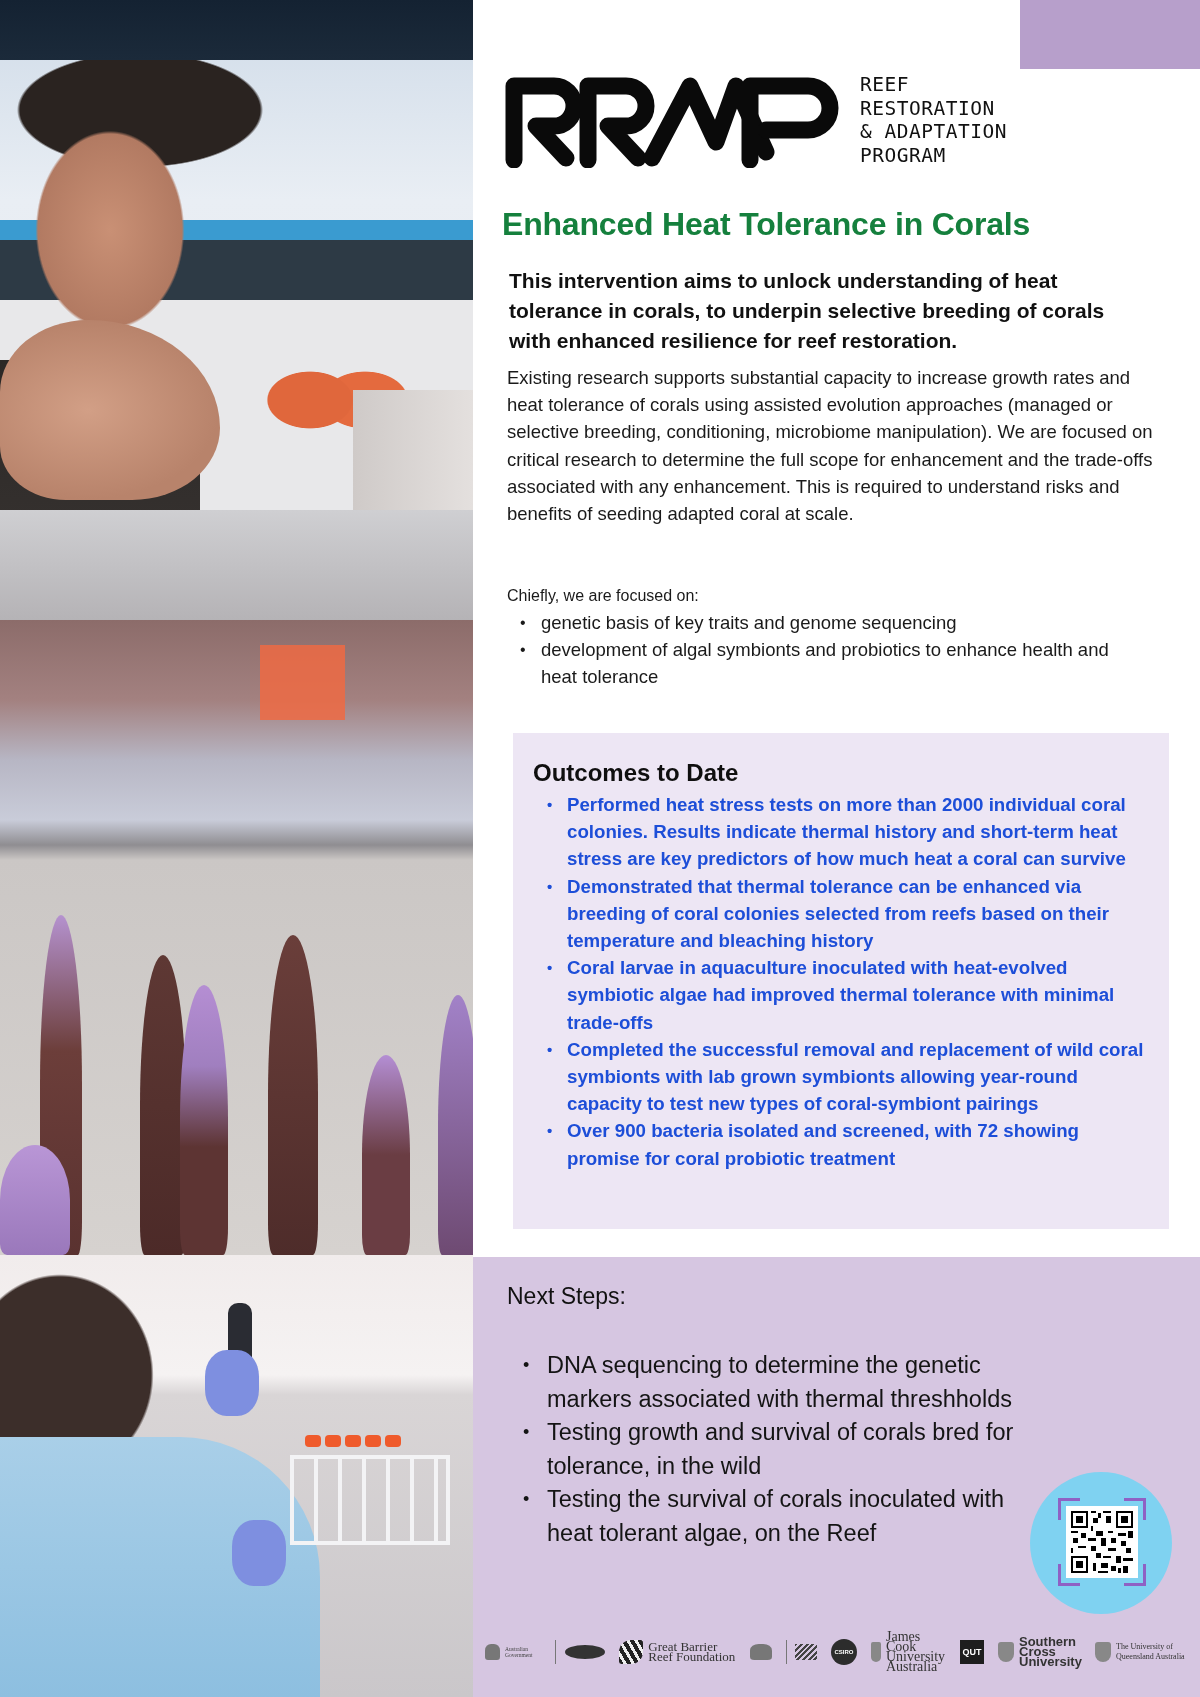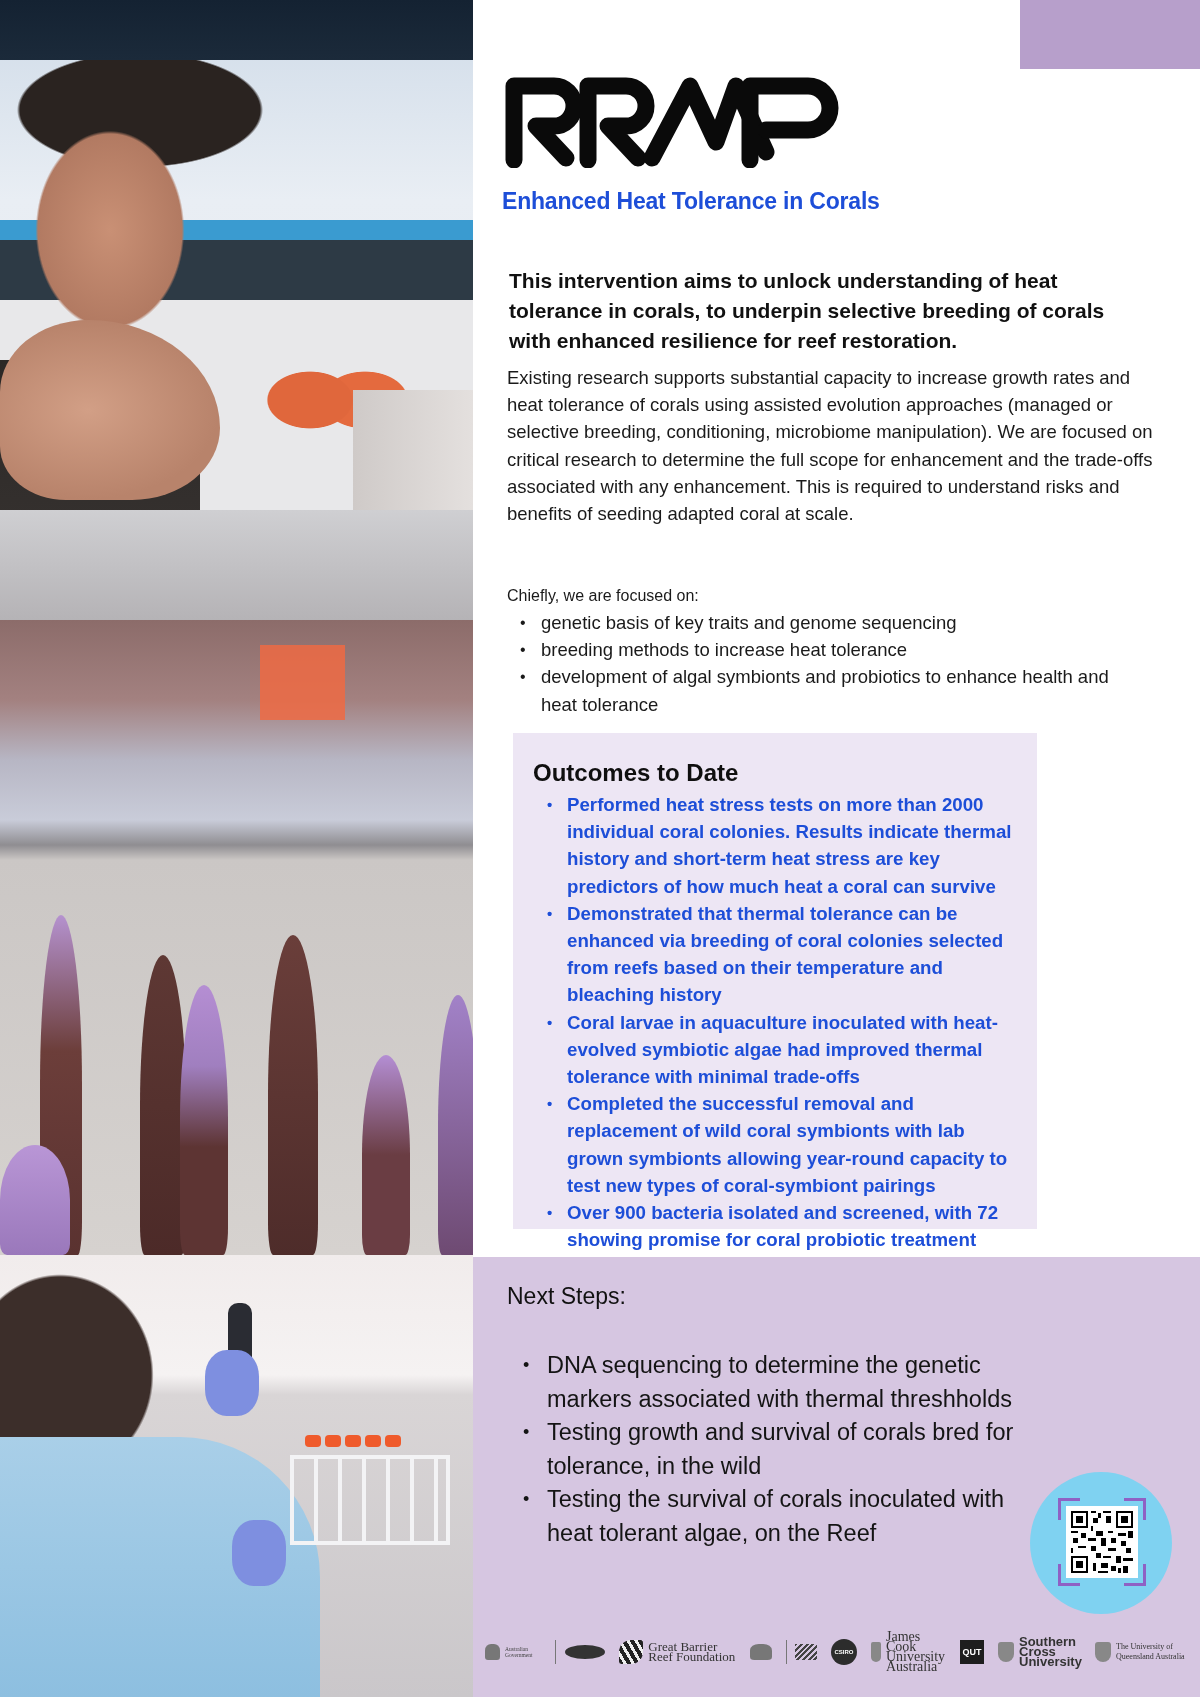--- a/index.html
+++ b/index.html
@@ -43,29 +43,29 @@
     .photo-bottom .glove { position: absolute; width: 54px; height: 66px; background: #7e8fe0; border-radius: 40%; }
 
     
     .corner-block { position: absolute; top: 0; right: 0; width: 180px; height: 69px; background: #b79fcb; }
 
     .logo { position: absolute; left: 504px; top: 72px; display: flex; align-items: center; }
     .logo-mark { width: 340px; height: 96px; }
     .logo-text { margin-left: 16px; font-family: "DejaVu Sans Mono", monospace; font-size: 19.5px; line-height: 23.5px; letter-spacing: 0.5px; color: #111; }
     .logo-text span { display: block; }
 
-    .title { position: absolute; left: 502px; top: 188px; font-size: 23px; font-weight: 700; color: #1d4ed8; letter-spacing: -0.2px; }
+    .title { position: absolute; left: 502px; top: 206px; font-size: 32px; font-weight: 700; color: #15803d; letter-spacing: -0.2px; }
     .lead { position: absolute; left: 509px; top: 266px; width: 640px; font-size: 21px; line-height: 30px; font-weight: 700; color: #111; }
     .body-text { position: absolute; left: 507px; top: 364px; width: 660px; font-size: 18.5px; line-height: 27.2px; color: #1a1a1a; }
     .focus-intro { position: absolute; left: 507px; top: 582px; font-size: 16px; line-height: 27.2px; color: #1a1a1a; }
     .focus-list { position: absolute; left: 507px; top: 609px; width: 640px; list-style: none; font-size: 18.5px; line-height: 27.2px; color: #1a1a1a; }
     .focus-list li { position: relative; padding-left: 34px; }
     .focus-list li::before { content: "•"; position: absolute; left: 13px; font-size: 16px; }
 
-    .outcomes { position: absolute; left: 513px; top: 733px; width: 524px; height: 496px; background: #ede6f4; padding: 26px 18px 0 20px; }
+    .outcomes { position: absolute; left: 513px; top: 733px; width: 656px; height: 496px; background: #ede6f4; padding: 26px 18px 0 20px; }
     .outcomes h2 { font-size: 24px; font-weight: 700; color: #0f0f0f; margin-bottom: 4px; }
     .outcomes ul { list-style: none; }
     .outcomes li { position: relative; padding-left: 34px; font-size: 18.7px; line-height: 27.2px; font-weight: 700; color: #1d4ed8; }
     .outcomes li::before { content: "•"; position: absolute; left: 14px; font-size: 15px; }
 
     .next-panel { position: absolute; left: 473px; top: 1257px; width: 727px; height: 440px; background: #d6c6e1; }
     .next-title { position: absolute; left: 34px; top: 26px; font-size: 23px; color: #111; }
     .next-list { position: absolute; left: 34px; top: 92px; width: 520px; list-style: none; }
     .next-list li { position: relative; padding-left: 40px; font-size: 23.5px; line-height: 33.5px; color: #141414; }
     .next-list li::before { content: "•"; position: absolute; left: 16px; font-size: 18px; }
@@ -129,29 +129,34 @@
 
 <div class="logo">
   <svg class="logo-mark" viewBox="0 0 340 96">
     <g fill="none" stroke="#0a0a0a" stroke-width="17" stroke-linecap="round" stroke-linejoin="round">
       <path d="M10 88 V14 H50 a20 20 0 0 1 0 40 H32 L62 86"></path>
       <path d="M84 88 V14 H122 a20 20 0 0 1 0 40 H104 L134 86"></path>
       <path d="M148 86 L186 14 L212 70 L232 14 L262 80"></path>
       <path d="M246 88 V14 H304 a22 22 0 0 1 0 44 H262"></path>
     </g>
   </svg>
+  <div class="logo-text">
+    <span>REEF</span>
+    <span>RESTORATION</span>
+    <span>&amp; ADAPTATION</span>
+    <span>PROGRAM</span>
+  </div>
 </div>
 
 <h1 class="title">Enhanced Heat Tolerance in Corals</h1>
 <p class="lead">This intervention aims to unlock understanding of heat tolerance in corals, to underpin selective breeding of corals with enhanced resilience for reef restoration.</p>
 <p class="body-text">Existing research supports substantial capacity to increase growth rates and heat tolerance of corals using assisted evolution approaches (managed or selective breeding, conditioning, microbiome manipulation). We are focused on critical research to determine the full scope for enhancement and the trade-offs associated with any enhancement. This is required to understand risks and benefits of seeding adapted coral at scale.</p>
 <p class="focus-intro">Chiefly, we are focused on:</p>
 <ul class="focus-list">
   <li>genetic basis of key traits and genome sequencing</li>
-  <li>breeding methods to increase heat tolerance</li>
   <li>development of algal symbionts and probiotics to enhance health and heat tolerance</li>
 </ul>
 
 <section class="outcomes">
   <h2>Outcomes to Date</h2>
   <ul>
     <li>Performed heat stress tests on more than 2000 individual coral colonies. Results indicate thermal history and short-term heat stress are key predictors of how much heat a coral can survive</li>
     <li>Demonstrated that thermal tolerance can be enhanced via breeding of coral colonies selected from reefs based on their temperature and bleaching history</li>
     <li>Coral larvae in aquaculture inoculated with heat-evolved symbiotic algae had improved thermal tolerance with minimal trade-offs</li>
     <li>Completed the successful removal and replacement of wild coral symbionts with lab grown symbionts allowing year-round capacity to test new types of coral-symbiont pairings</li>

